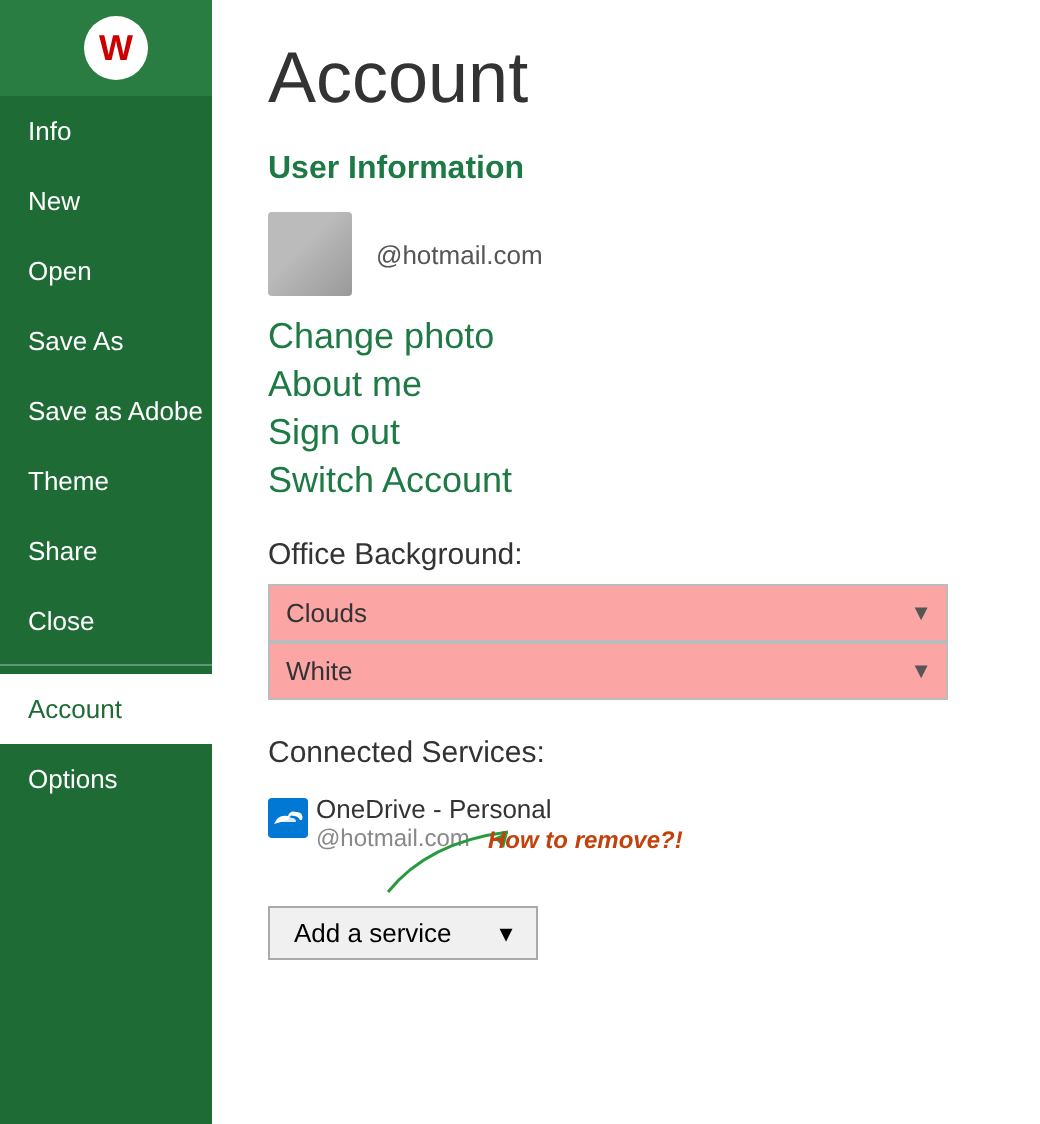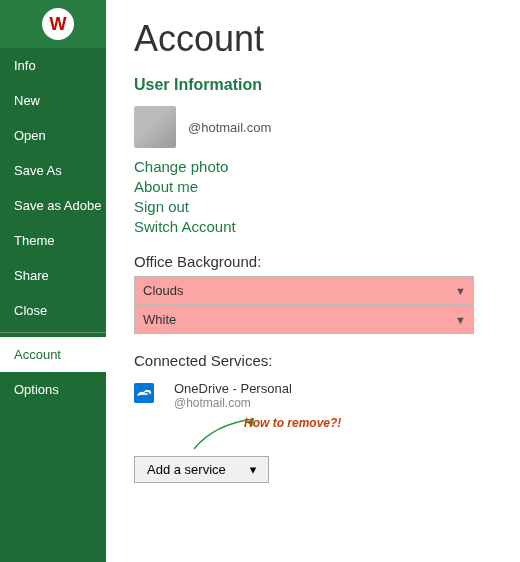--- a/index.html
+++ b/index.html
@@ -99,21 +99,21 @@
       height: 100%;
       background: linear-gradient(135deg, #bbb 40%, #999 100%);
     }
     .user-email {
       font-size: 13px;
       color: #555;
     }
     .link-item {
       display: block;
       color: #1e7a45;
-      font-size: 15px;
+      font-size: 18px;
       text-decoration: none;
       margin-bottom: 3px;
       cursor: pointer;
     }
     .field-label {
       font-size: 15px;
       color: #333;
       margin-top: 18px;
       margin-bottom: 6px;
       font-weight: 400;
@@ -183,22 +183,22 @@
       font-size: 13px;
       cursor: pointer;
       display: flex;
       align-items: center;
       gap: 24px;
     }
     .service-row-container {
       position: relative;
       display: flex;
       align-items: flex-start;
-      gap: 20px;
-      margin-bottom: 22px;
+      gap: 4px;
+      margin-bottom: 3px;
     }
   </style>
 </head>
 <body>
 
 <nav class="sidebar">
   <div class="sidebar-logo">
     <div class="sidebar-logo-circle">W</div>
   </div>
 

